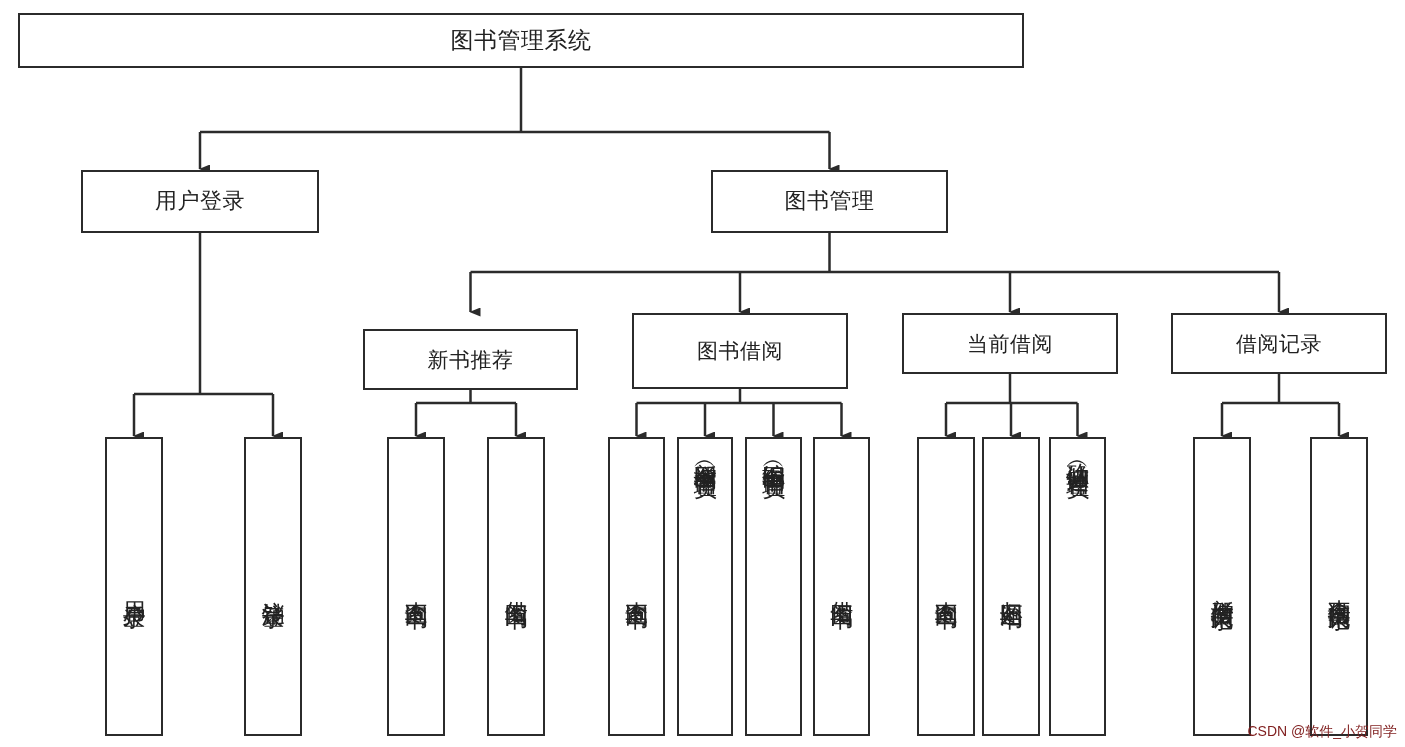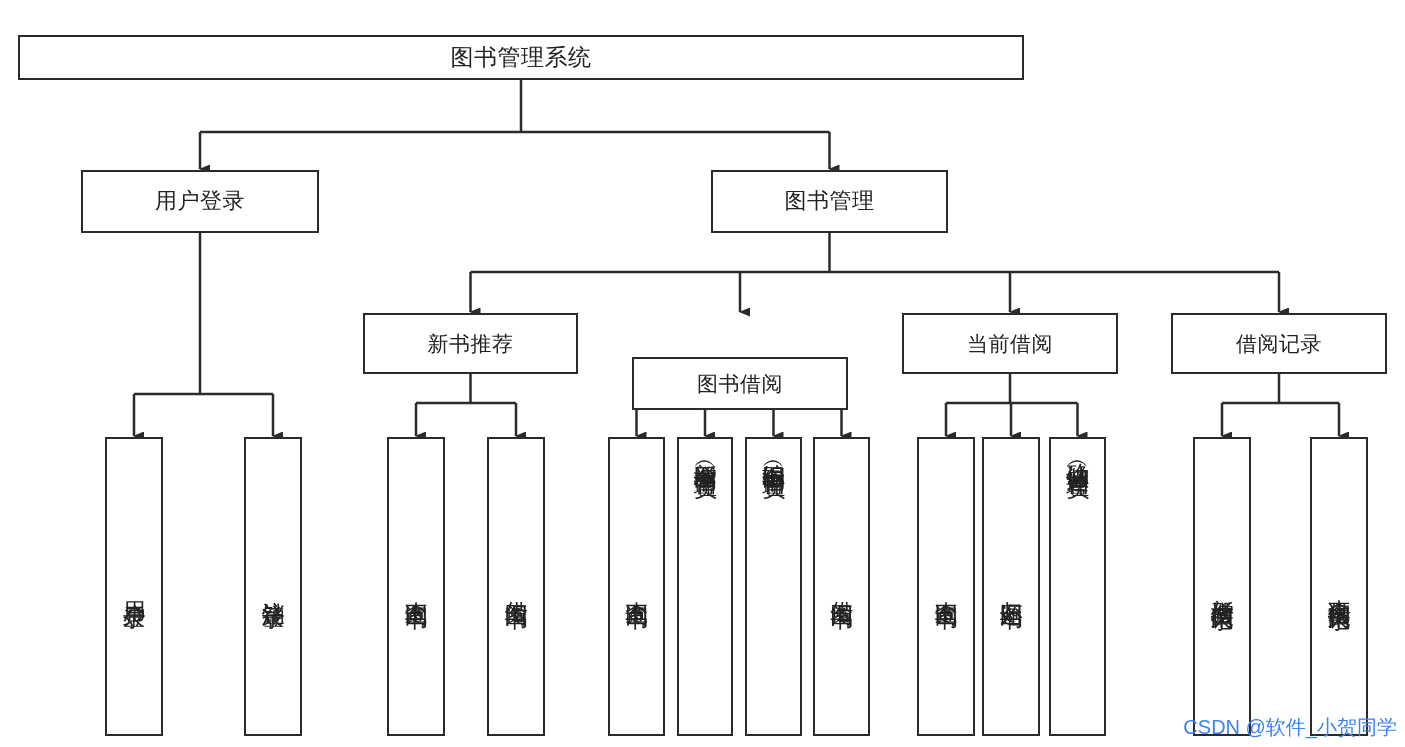--- a/index.html
+++ b/index.html
@@ -37,22 +37,22 @@
     font-size:23px;
     line-height:1.02;
     letter-spacing:2px;
     white-space:nowrap;
   }
   .leaf.centered{align-items:center;padding-top:0;}
   #watermark{
     position:absolute;
     right:8px;
     bottom:6px;
-    font-size:20px;
-    color:#3b82f6;
+    font-size:14px;
+    color:#7f1d1d;
     white-space:nowrap;
     pointer-events:none;
   }
 </style>
 </head>
 <body>
 
 <div id="diagram">
 
   <svg id="connectors" width="1405" height="747" viewBox="0 0 1405 747" style="position:absolute;left:0;top:0;">
@@ -91,35 +91,35 @@
         <line x1="946" y1="403" x2="946" y2="436" marker-end="url(#arrowhead)"></line>
         <line x1="1011" y1="403" x2="1011" y2="436" marker-end="url(#arrowhead)"></line>
         <line x1="1077.5" y1="403" x2="1077.5" y2="436" marker-end="url(#arrowhead)"></line>
         <line x1="1279" y1="374" x2="1279" y2="403"></line>
         <line x1="1222" y1="403" x2="1339" y2="403"></line>
         <line x1="1222" y1="403" x2="1222" y2="436" marker-end="url(#arrowhead)"></line>
         <line x1="1339" y1="403" x2="1339" y2="436" marker-end="url(#arrowhead)"></line>
       </g>
   </svg>
 
-  <div class="node-box lvl0" style="left: 18px; top: 13px; width: 1006px; height: 45px; margin-top: 22px;">
+  <div class="node-box lvl0" style="left: 18px; top: 13px; width: 1006px; height: 55px;">
     <span class="node-label">图书管理系统</span>
   </div>
 
   <div class="node-box lvl1" style="left: 81px; top: 170px; width: 238px; height: 63px;">
     <span class="node-label">用户登录</span>
   </div>
   <div class="node-box lvl1" style="left: 711px; top: 170px; width: 237px; height: 63px; align-items: center;">
     <span class="node-label">图书管理</span>
   </div>
 
-  <div class="node-box lvl2" style="left: 363px; top: 313px; width: 215px; height: 61px;">
+  <div class="node-box lvl2" style="left: 363px; top: 329px; width: 215px; height: 61px;">
     <span class="node-label">新书推荐</span>
   </div>
-  <div class="node-box lvl2" style="left: 632px; top: 313px; width: 216px; height: 53px; margin-top: 44px;">
+  <div class="node-box lvl2" style="left: 632px; top: 313px; width: 216px; height: 76px;">
     <span class="node-label">图书借阅</span>
   </div>
   <div class="node-box lvl2" style="left: 902px; top: 313px; width: 216px; height: 61px;">
     <span class="node-label">当前借阅</span>
   </div>
   <div class="node-box lvl2" style="left: 1171px; top: 313px; width: 216px; height: 61px; text-align: right;">
     <span class="node-label">借阅记录</span>
   </div>
 
   <div id="leaf-layer">

